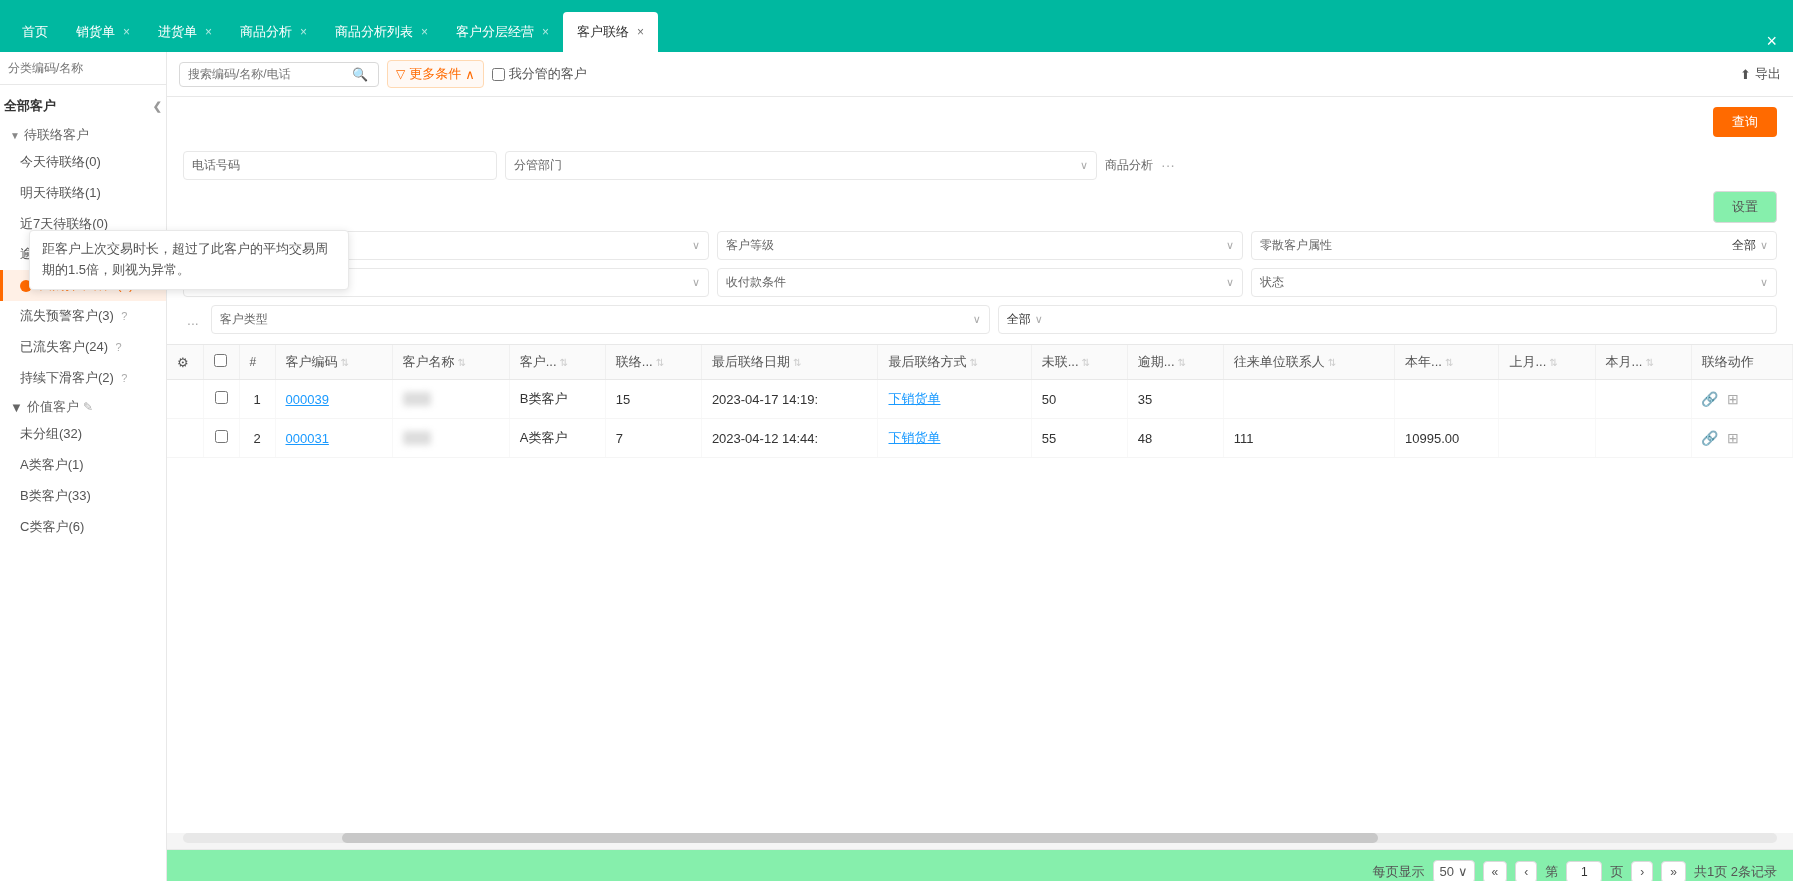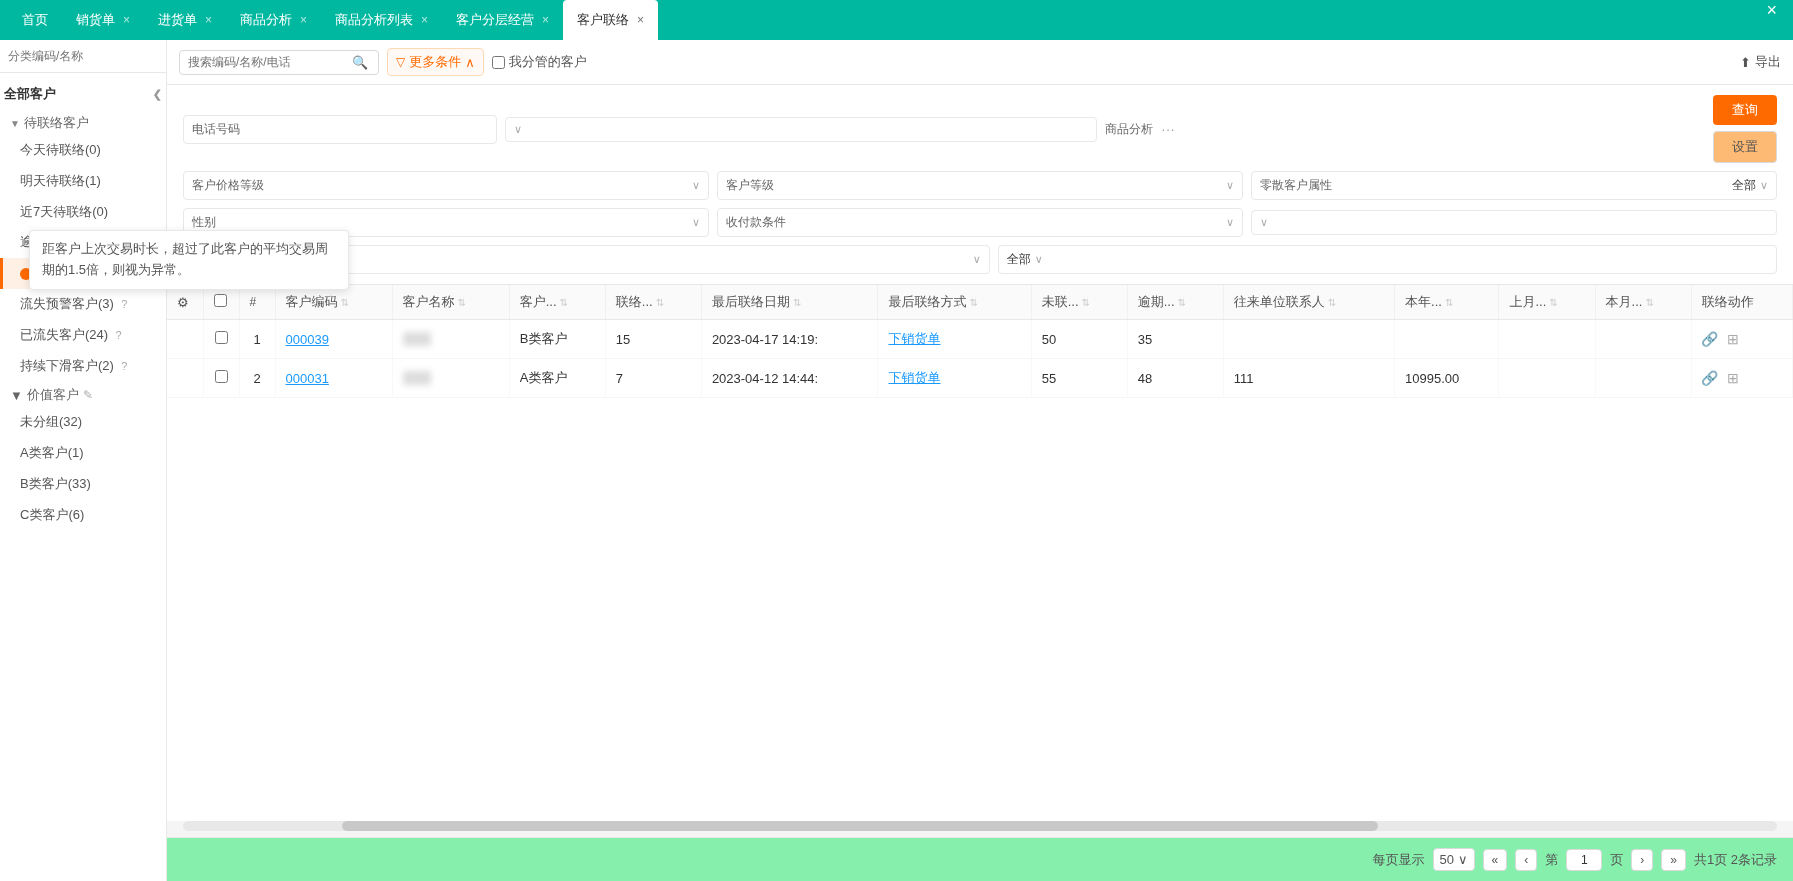--- a/index.html
+++ b/index.html
@@ -1,20 +1,20 @@
 <!DOCTYPE html>
 <html><head>
   <meta charset="utf-8">
   <style>
     * { box-sizing: border-box; margin: 0; padding: 0; font-family: "Microsoft YaHei", "PingFang SC", Arial, sans-serif; font-size: 13px; }
     body { background: #f5f5f5; overflow: hidden; width: 1793px; height: 881px; }
 
     
     .top-nav {
-      display: flex; align-items: flex-start; background: #00b8a0; height: 40px;
+      display: flex; align-items: flex-end; background: #00b8a0; height: 52px;
       padding: 0 8px; gap: 0;
     }
     .nav-tab {
       display: flex; align-items: center; height: 40px; padding: 0 14px;
       color: #fff; cursor: pointer; font-size: 13px; gap: 4px; white-space: nowrap;
     }
     .nav-tab.active {
       background: #fff; color: #333; border-radius: 4px 4px 0 0;
     }
     .nav-tab .close-icon { font-size: 12px; margin-left: 4px; opacity: 0.7; }
@@ -118,22 +118,22 @@
       padding: 5px 8px; background: #fff; gap: 4px; cursor: pointer; min-width: 0;
     }
     .filter-select label { color: #666; white-space: nowrap; font-size: 12px; flex: 1; }
     .filter-select .chev { color: #aaa; font-size: 11px; }
     .filter-actions { display: flex; flex-direction: column; gap: 6px; margin-left: 8px; }
     .btn-query {
       background: #ff6a00; color: #fff; border: none; border-radius: 4px;
       padding: 6px 18px; cursor: pointer; font-size: 13px; white-space: nowrap;
     }
     .btn-set {
-      background: #fdba74; color: #555; border: 1px solid #d9d9d9; border-radius: 4px;
-      padding: 6px 18px; cursor: pointer; font-size: 13px; white-space: nowrap;
+      background: #86efac; color: #555; border: 1px solid #d9d9d9; border-radius: 4px;
+      padding: 6px 18px; cursor: pointer; font-size: 13px; white-space: nowrap; margin-top: 48px;
     }
     .inline-label { color: #666; font-size: 12px; white-space: nowrap; }
     .ellipsis-btn { color: #aaa; cursor: pointer; font-size: 14px; padding: 0 4px; }
 
     
     .table-area { flex: 1; overflow: auto; background: #fff; margin: 0; }
 
     .data-table { width: 100%; border-collapse: collapse; }
     .data-table thead tr { background: #fafafa; border-bottom: 1px solid #e8e8e8; }
     .data-table th {
@@ -313,20 +313,21 @@
 
     <div class="filter-panel">
 
       <div class="filter-row">
         <div class="filter-field">
           <label>电话号码</label>
           <input type="text" style="">
         </div>
         <div style="flex:2; display:flex; align-items:center;">
           <div class="filter-select" style="flex:1;">
+            <label>分管部门</label>
             <span class="chev">∨</span>
           </div>
         </div>
         <div style="flex:2; display:flex; align-items:center; gap:4px;">
           <span class="inline-label">商品分析</span>
           <span class="ellipsis-btn">···</span>
         </div>
         <div class="filter-actions">
           <button class="btn-query">查询</button>
           <button class="btn-set">设置</button>
@@ -352,20 +353,21 @@
       <div class="filter-row">
         <div class="filter-select">
           <label>性别</label>
           <span class="chev">∨</span>
         </div>
         <div class="filter-select">
           <label>收付款条件</label>
           <span class="chev">∨</span>
         </div>
         <div class="filter-select">
+          <label>状态</label>
           <span class="chev">∨</span>
         </div>
       </div>
 
       <div class="filter-row">
         <span class="ellipsis-btn">...</span>
         <div class="filter-select" style="flex:1;">
           <label>客户类型</label>
           <span class="chev">∨</span>
         </div>

